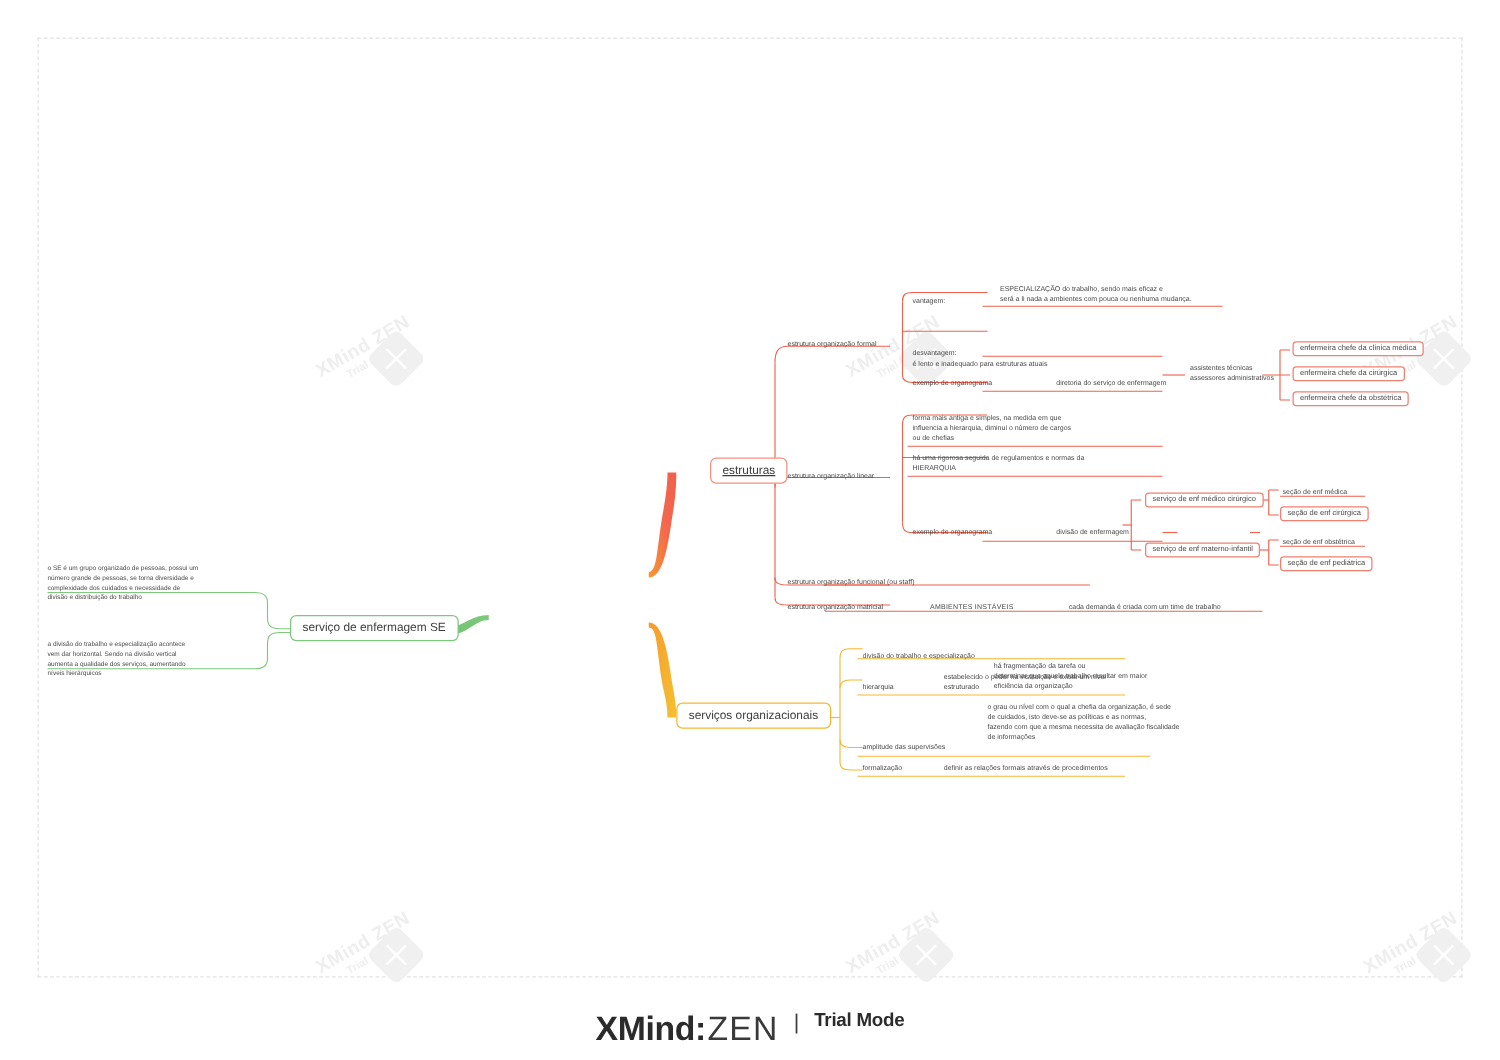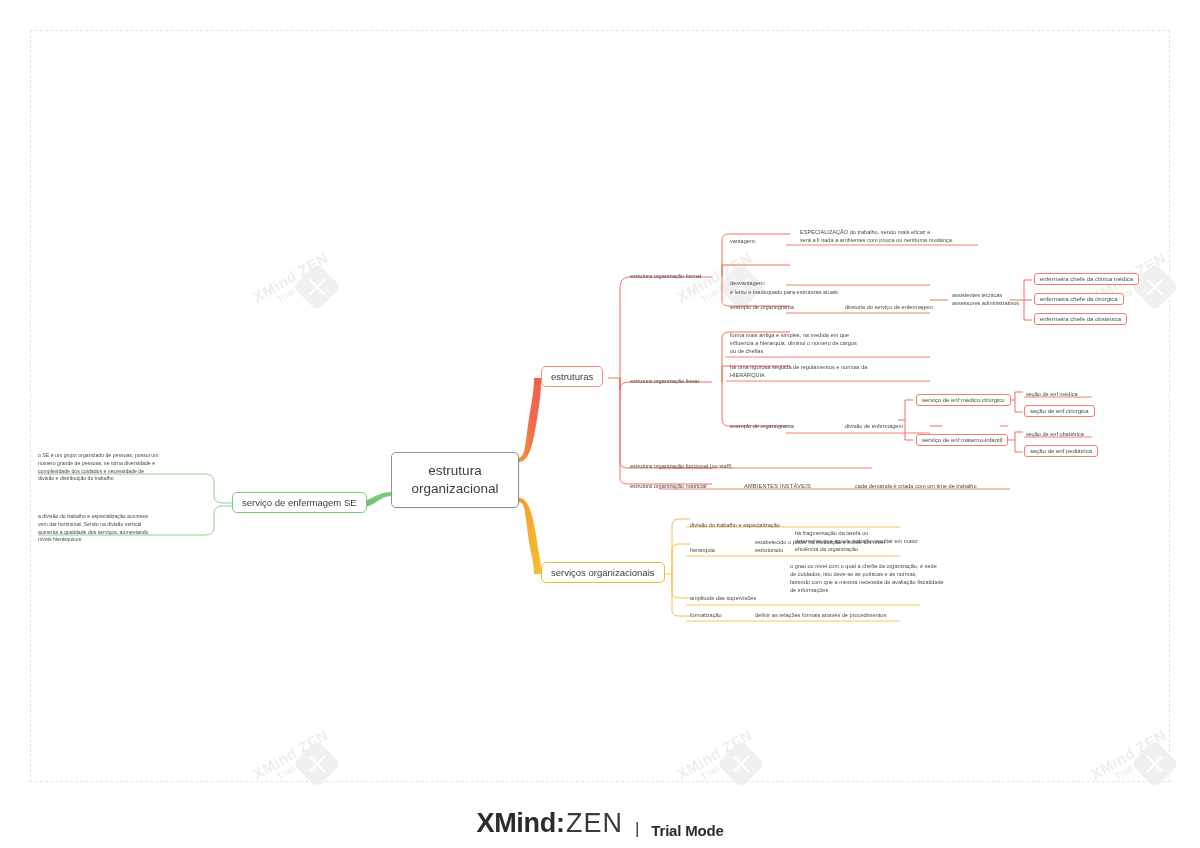--- a/index.html
+++ b/index.html
@@ -103,21 +103,21 @@
     color: #4a4a4a;
     white-space: pre-line;
   }
   .leaf.caps { letter-spacing: .2px; }
   .leaf.green-leaf { font-size: 5.2px; line-height: 1.5; }
 
   
   .footer-logo {
     position: absolute;
     left: 0; right: 0; top: 808px;
-    display: flex; align-items: flex-end; justify-content: center;
+    display: flex; align-items: flex-start; justify-content: center;
     gap: 0px;
     user-select: none;
   }
   .fl-xmind { font-size: 27px; font-weight: bold; color: #2b2b2b; letter-spacing: -0.3px; }
   .fl-colon { font-size: 27px; font-weight: bold; color: #2b2b2b; margin: 0 1px 0 0px; }
   .fl-zen { font-size: 27px; font-weight: normal; color: #3a3a3a; letter-spacing: 1px; }
   .fl-bar { font-size: 17px; color: #3a3a3a; margin: 0 12px; font-weight: normal; }
   .fl-trial { font-size: 15px; font-weight: bold; color: #2b2b2b; letter-spacing: -0.2px; }
 </style>
 </head>
@@ -264,28 +264,22 @@
       <path d="M 686 605 L 920 605" stroke-width="0.8"></path>
       <path d="M 686 621 L 900 621" stroke-width="0.8"></path>
     </g>
 
     <g stroke="#7ec87e" fill="none" stroke-width="0.9">
       <path d="M 232 503 L 224 503 C 216 503 214 500 214 494 L 214 482 C 214 476 210 474 204 474 L 38 474"></path>
       <path d="M 232 506 L 224 506 C 216 506 214 509 214 515 L 214 527 C 214 533 210 535 204 535 L 38 535"></path>
     </g>
   </svg>
 
-  <div class="node node-central">
-    <span>
-      <span>estrutura</span><br>
-      <span>organizacional</span>
-    </span>
-  </div>
-
-  <div class="node node-main red" style="left:541px; top:366px;">
+
+  <div class="node node-main red" style="left:568px; top:366px;text-decoration:underline;">
     <span>estruturas</span>
   </div>
 
   <div class="node node-main yellow" style="left:541px; top:562px;">
     <span>serviços organizacionais</span>
   </div>
 
   <div class="node node-main green" style="left:232px; top:492px;">
     <span>serviço de enfermagem SE</span>
   </div>

